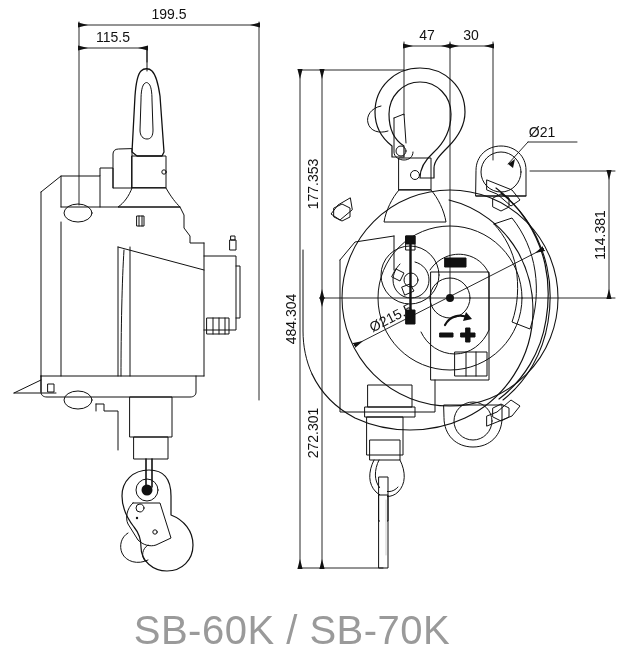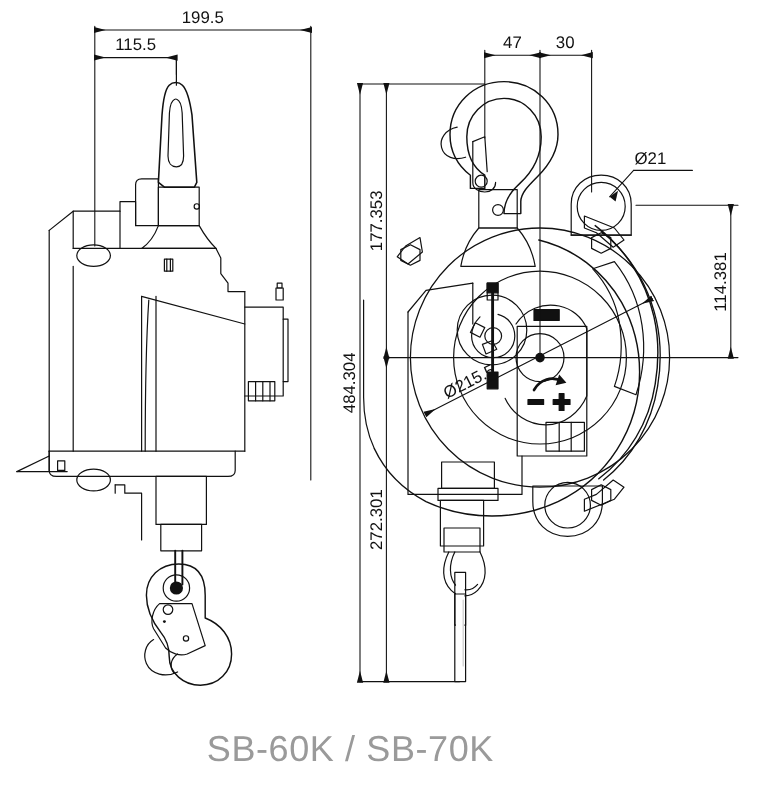--- a/index.html
+++ b/index.html
@@ -36,21 +36,21 @@
     font-size: 14px;
     fill: #111111;
   }
   #caption {
     position: absolute;
     left: 0;
     top: 608px;
     width: 584px;
     text-align: center;
     font-family: "Liberation Sans", sans-serif;
-    font-size: 30px;
+    font-size: 40px;
     letter-spacing: 0.5px;
     color: #9a9a9a;
     white-space: nowrap;
   }
 </style>
 </head>
 <body>
 
 <div id="page">
 

